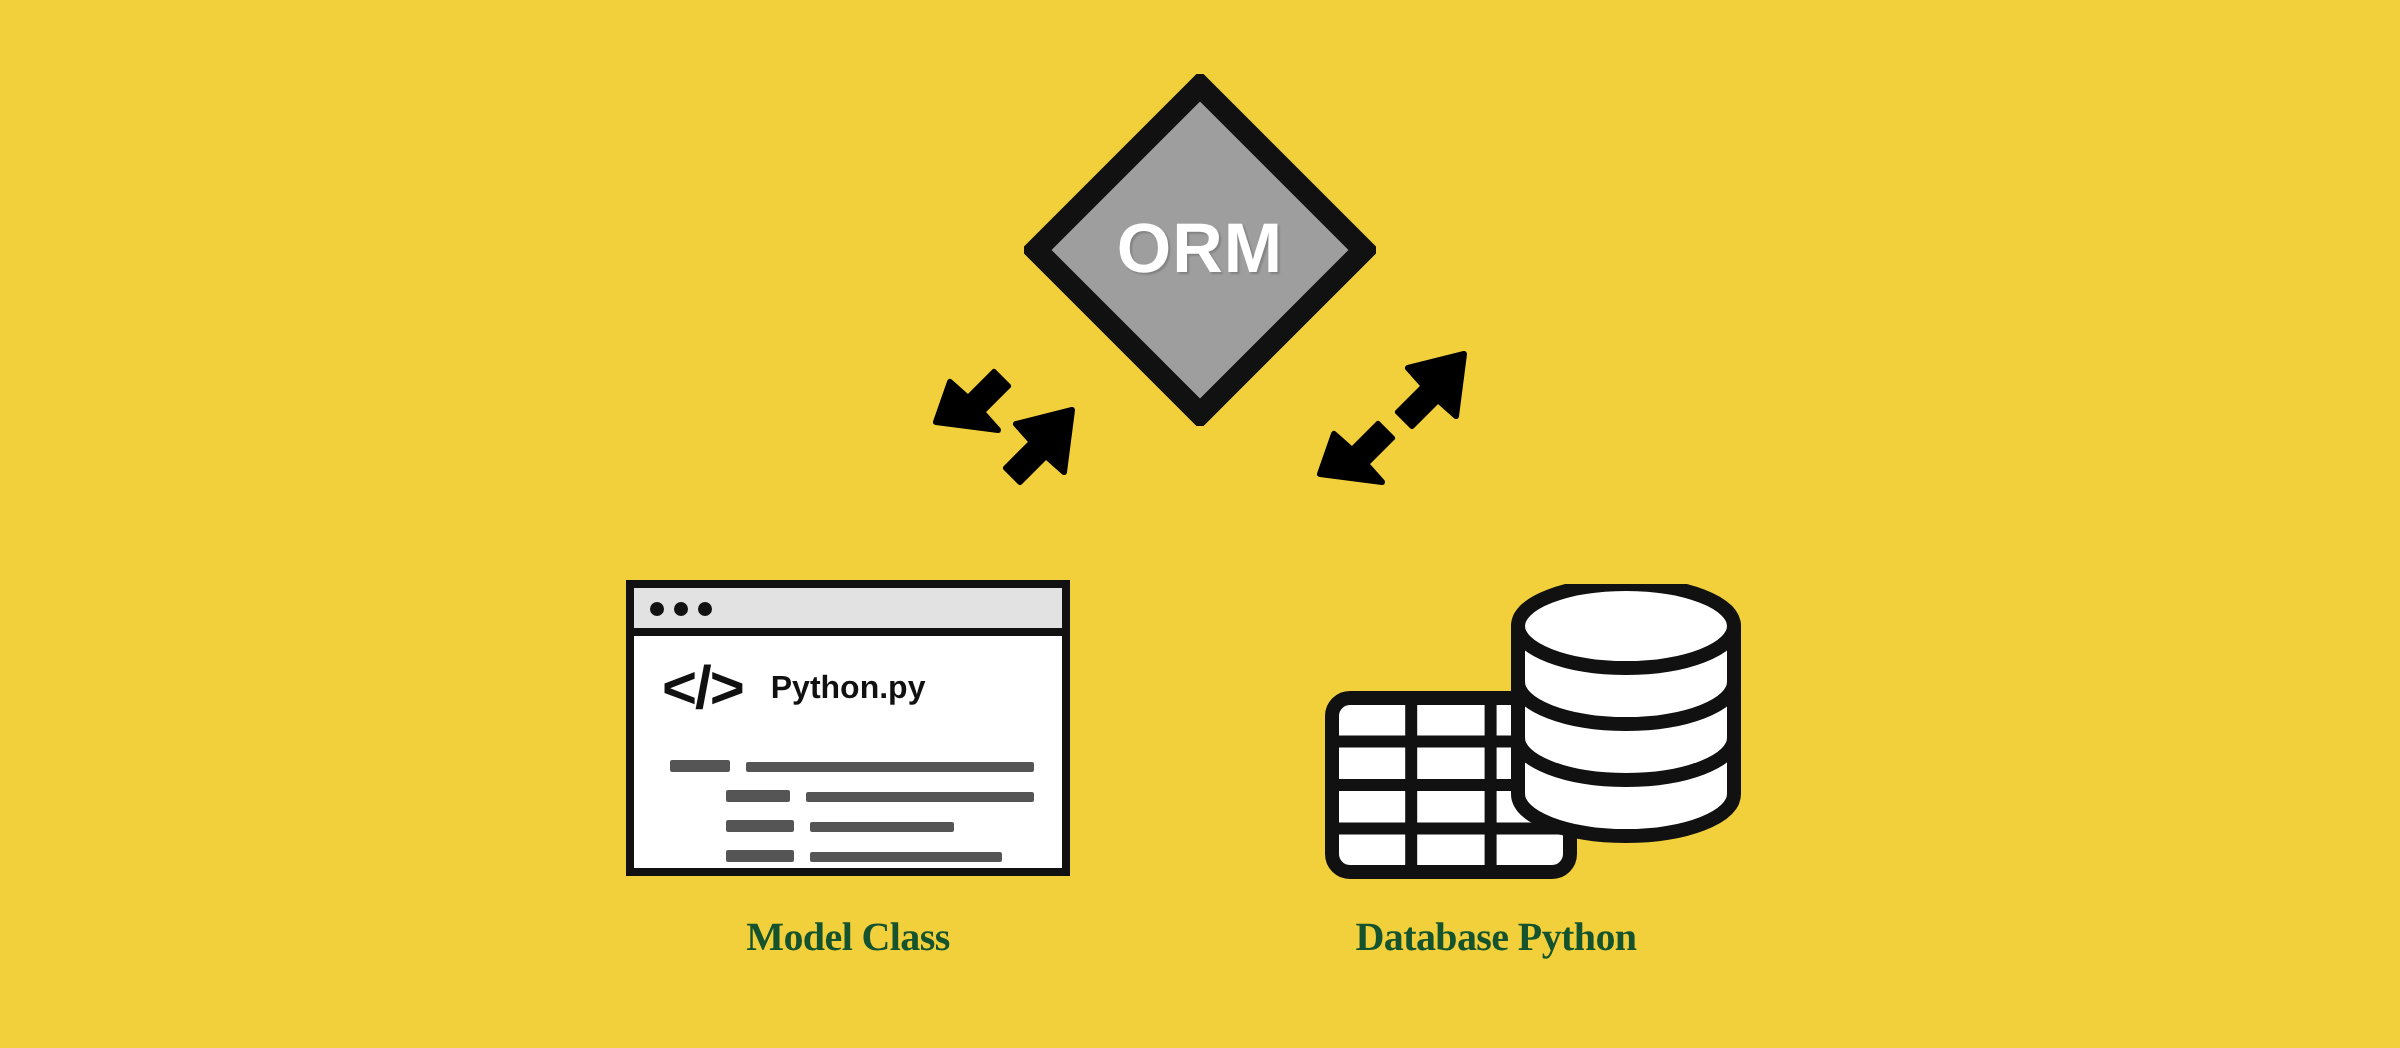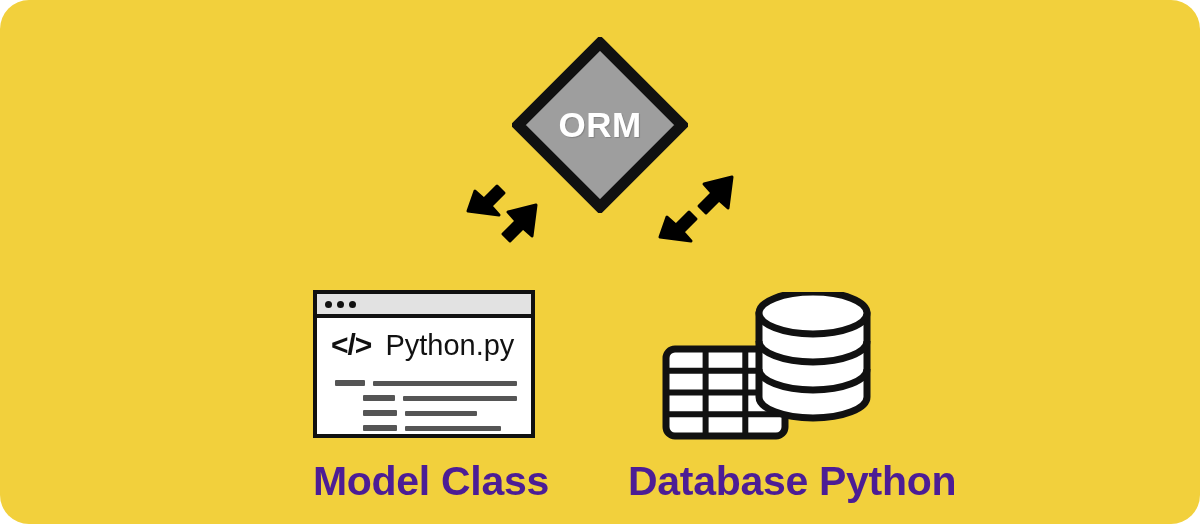--- a/index.html
+++ b/index.html
@@ -10,21 +10,20 @@
     width: 1200px;
     height: 524px;
     overflow: hidden;
     font-family: "Liberation Sans", sans-serif;
   }
   #canvas {
     position: relative;
     width: 1200px;
     height: 524px;
     background: #F2D03C;
-    border-radius: 29px;
   }
   .abs { position: absolute; }
 
   
   #orm-node {
     left: 512px;
     top: 37px;
     width: 176px;
     height: 176px;
   }
@@ -85,22 +84,22 @@
   }
   #code-glyph {
     font-size: 30px;
     font-weight: bold;
     color: #111111;
     line-height: 1;
     letter-spacing: -1px;
     font-family: "Liberation Sans", sans-serif;
   }
   #file-name {
-    font-size: 29px;
-    font-weight: normal;
+    font-size: 16px;
+    font-weight: bold;
     color: #111111;
     line-height: 1;
     font-family: "Liberation Sans", sans-serif;
     text-align: center;
   }
   #code-lines {
     margin: 20px 0 0 0;
     padding: 0 14px 0 18px;
   }
   .code-row {
@@ -119,25 +118,25 @@
     background: #555555;
     border-radius: 1px;
   }
 
   
   #db-graphic { left: 660px; top: 292px; width: 215px; height: 150px; }
   #db-graphic svg { display: block; }
 
   
   .caption {
-    font-size: 41px;
-    font-weight: bold;
-    color: #4c1d95;
+    font-size: 20px;
+    font-weight: bold;
+    color: #14532d;
     white-space: nowrap;
-    font-family: Liberation Sans, sans-serif;
+    font-family: Liberation Serif, serif;
     letter-spacing: -0.3px;
   }
   #caption-model    { left: 313px; top: 458px; width: 222px; text-align: center; }
   #caption-database { left: 628px; top: 458px; width: 240px; text-align: center; }
 </style>
 </head>
 <body>
 
 <div id="canvas">
 

